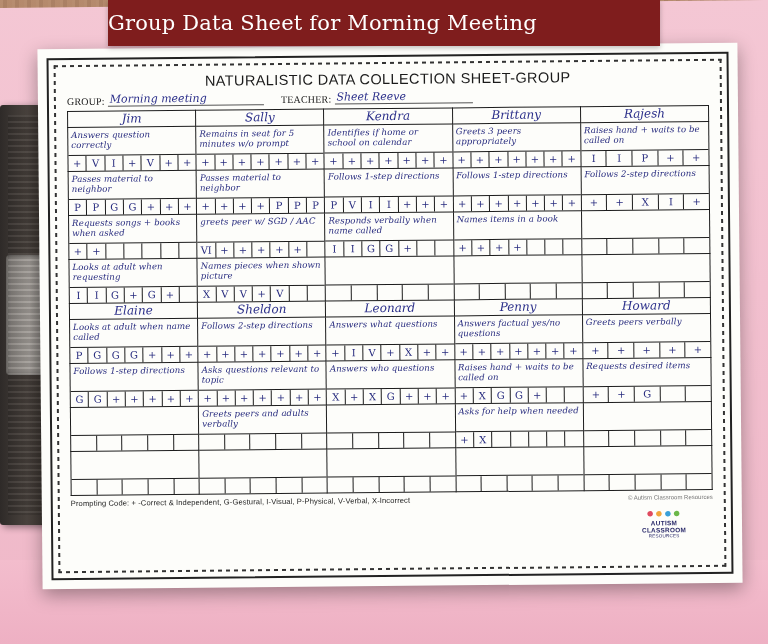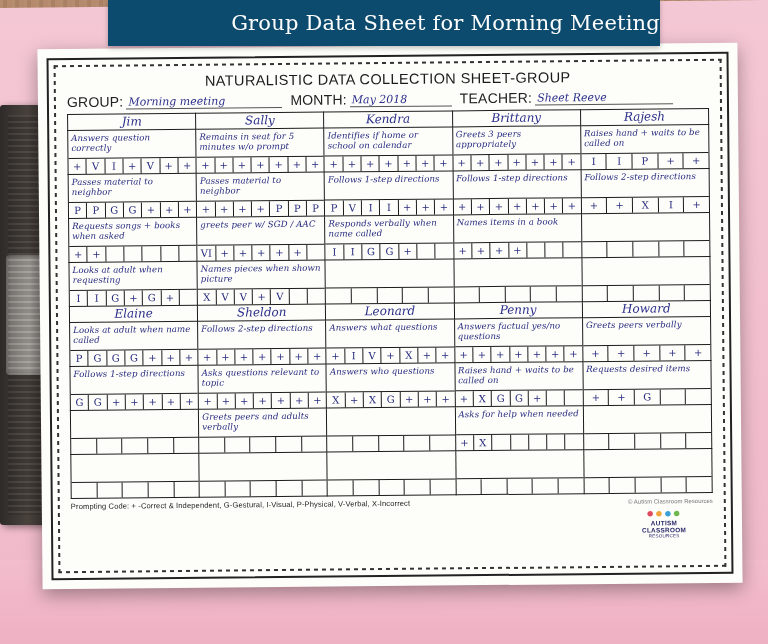--- a/index.html
+++ b/index.html
@@ -83,21 +83,21 @@
     text-align:center;
     font-family:"Liberation Sans",sans-serif;
     font-size:14.5px;letter-spacing:.4px;color:#1b1b1b;font-weight:400;
     margin-bottom:4px;
   }
   .meta-row{
     display:flex;align-items:flex-end;gap:8px;
     font-size:9px;color:#222;margin-bottom:4px;
   }
   .meta{display:flex;align-items:flex-end;gap:3px;}
-  .meta .lbl{font-size:14px;letter-spacing:.2px;}
+  .meta .lbl{font-size:10px;letter-spacing:.2px;font-family:Liberation Serif, serif;}
   .meta .val{
     font-family:"DejaVu Serif",serif;
     font-style:italic;color:#2b2f8a;font-size:11px;
     border-bottom:1px solid #555;min-width:40px;line-height:1.05;
     padding:0 4px 0 2px;white-space:nowrap;
   }
   .m1{flex:0 0 206px}
   .m2{flex:0 0 150px}
   .m3{flex:1 1 auto}
   .m1 .val{width:150px}
@@ -149,22 +149,22 @@
     width:66px;height:48px;text-align:center;
   }
   .logo .dots{font-size:13px;letter-spacing:1px;line-height:13px;}
   .logo .d1{color:#e04a5f}.logo .d2{color:#f2a63b}.logo .d3{color:#3aa0d8}.logo .d4{color:#6cb84a}
   .logo .t1{font-size:6.4px;font-weight:bold;color:#2a2a6a;letter-spacing:.3px;}
   .logo .t2{font-size:4.6px;color:#2a2a6a;letter-spacing:.2px;}
 
   
   .banner{
     position:absolute;left:108px;top:0;width:552px;height:46px;
-    background:#0c4a6e;
-    display:flex;align-items:center;justify-content:flex-end;
+    background:#7f1d1d;
+    display:flex;align-items:center;justify-content:flex-start;
     box-shadow:0 2px 5px rgba(0,0,0,.25);
   }
   .banner span{
     color:#fff;font-family:"DejaVu Serif",serif;
     font-size:21px;letter-spacing:.2px;
   }
 </style>
 </head>
 <body>
 
@@ -179,24 +179,20 @@
   <div class="sheet-inner">
     <div class="sheet-dash"></div>
     <div class="doc">
 
       <div class="doc-title">NATURALISTIC DATA COLLECTION SHEET-GROUP</div>
 
       <div class="meta-row">
         <div class="meta m1">
           <span class="lbl">GROUP:</span>
           <span class="val">Morning meeting</span>
-        </div>
-        <div class="meta m2">
-          <span class="lbl">MONTH:</span>
-          <span class="val">May 2018</span>
         </div>
         <div class="meta m3">
           <span class="lbl">TEACHER:</span>
           <span class="val">Sheet Reeve</span>
         </div>
       </div>
 
       <table class="grid">
         <colgroup>
           <col style="width:20%">

